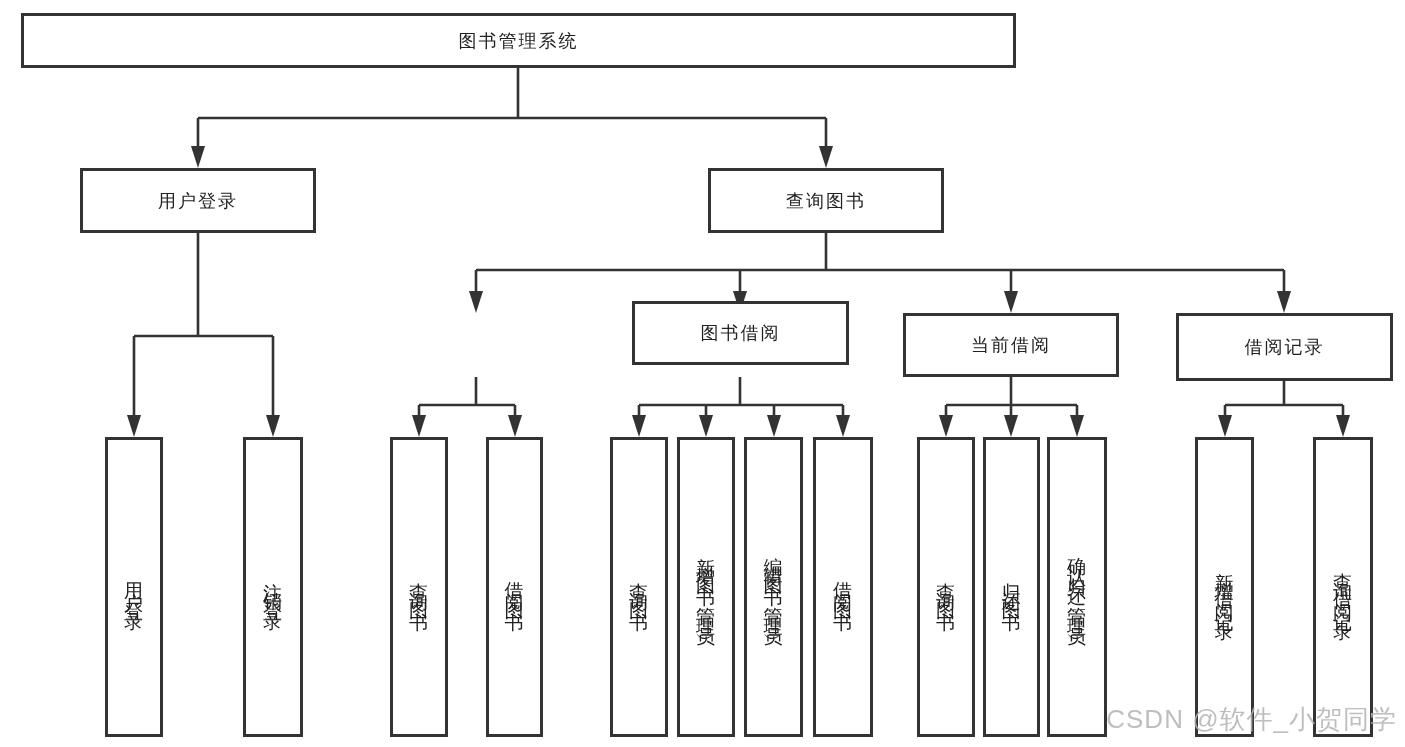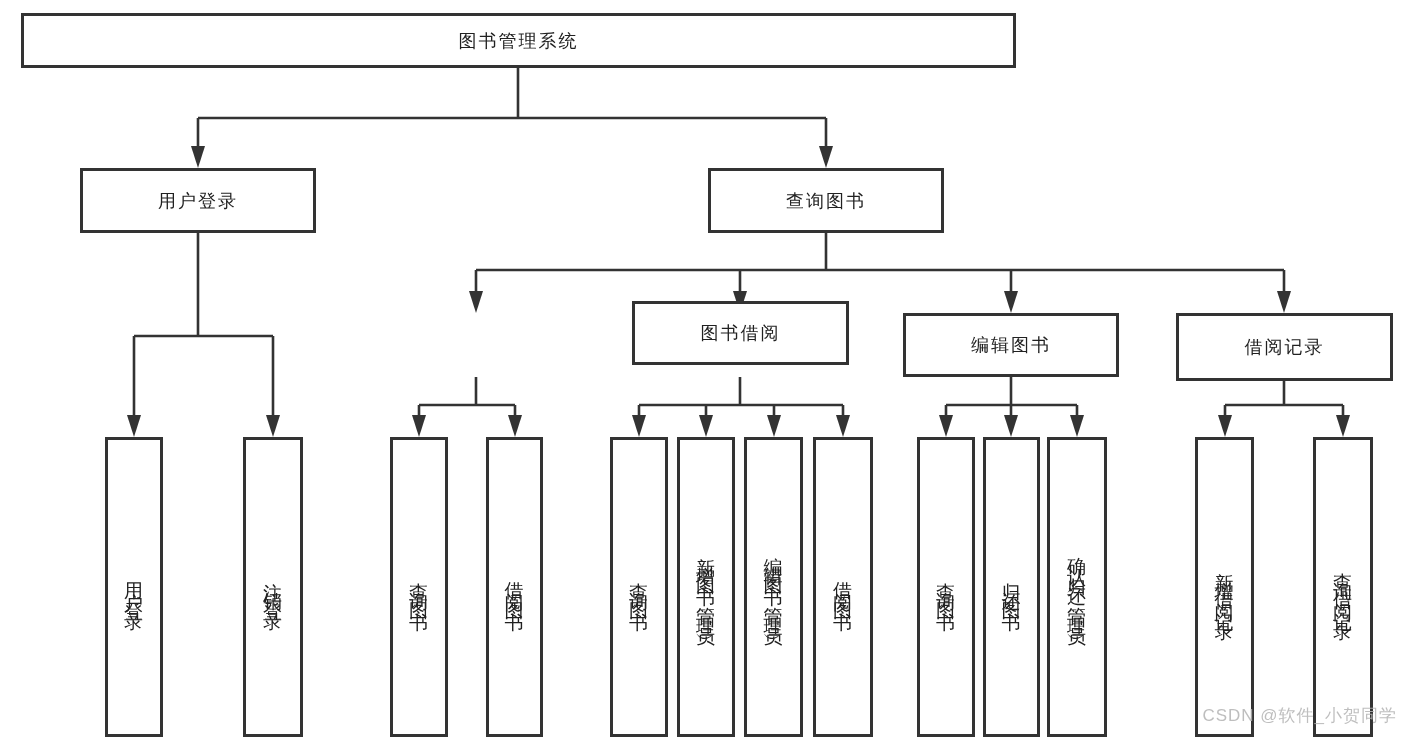--- a/index.html
+++ b/index.html
@@ -46,22 +46,22 @@
     writing-mode: vertical-rl;
     text-orientation: upright;
     font-size: 19px;
     letter-spacing: 10px;
     line-height: 1;
     color: var(--text);
   }
   .watermark {
     position: absolute;
     right: 8px;
-    bottom: 20px;
-    font-size: 17px;
+    bottom: 10px;
+    font-size: 26px;
     color: var(--watermark);
     opacity: 0.85;
     letter-spacing: 1px;
     white-space: nowrap;
     margin-left: 14px;
   }
 </style>
 </head>
 <body>
 
@@ -111,21 +111,21 @@
     <span class="hlabel">用户登录</span>
   </div>
   <div class="box" style="left:708px;top:168px;width:236px;height:65px">
     <span class="hlabel">查询图书</span>
   </div>
 
   <div class="box" style="left:632px;top:301px;width:217px;height:64px">
     <span class="hlabel">图书借阅</span>
   </div>
   <div class="box" style="left:903px;top:313px;width:216px;height:64px">
-    <span class="hlabel">编辑图书</span>
+    <span class="hlabel">当前借阅</span>
   </div>
   <div class="box" style="left:1176px;top:313px;width:217px;height:68px">
     <span class="hlabel">借阅记录</span>
   </div>
 
   <div class="box" style="left:105px;top:437px;width:58px;height:300px">
     <span class="vlabel">用户登录</span>
   </div>
   <div class="box" style="left:243px;top:437px;width:60px;height:300px">
     <span class="vlabel">注销登录</span>

